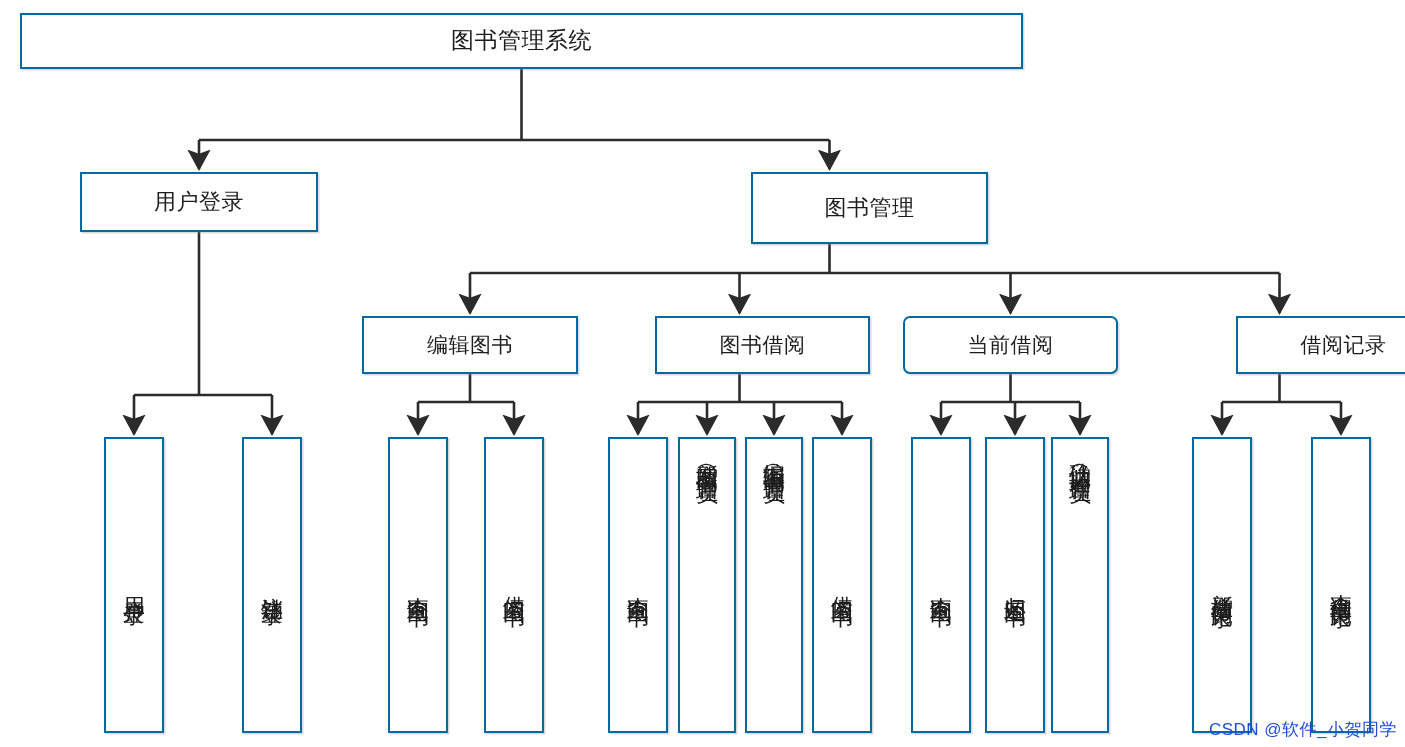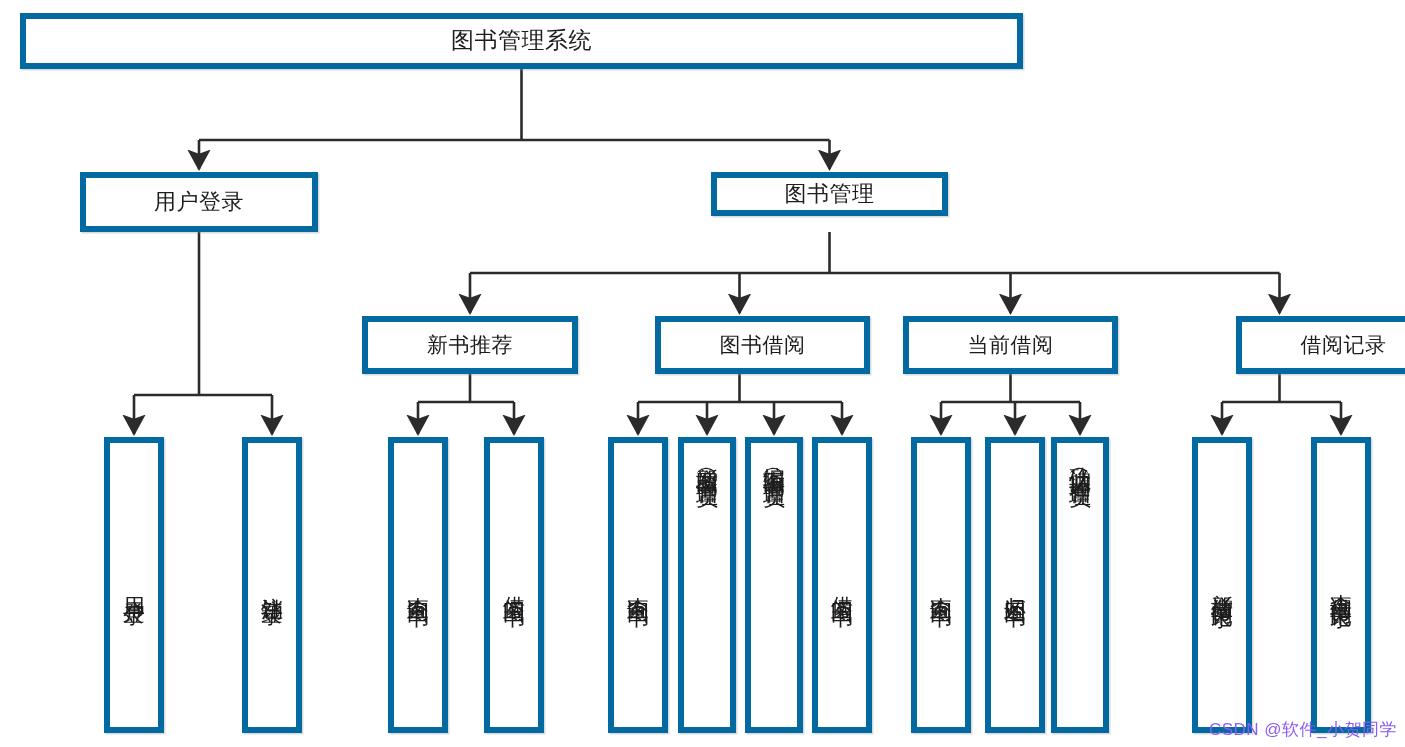--- a/index.html
+++ b/index.html
@@ -20,21 +20,21 @@
   svg.diagram-svg {
     position: absolute;
     top: 0;
     left: 0;
     width: 1405px;
     height: 747px;
   }
   .node-box {
     position: absolute;
     box-sizing: border-box;
-    border: 6px solid #0369a1;
+    border: 2px solid #0369a1;
     background: #ffffff;
     display: flex;
     align-items: center;
     justify-content: center;
     box-shadow: 1.5px 1.5px 0 rgba(150,150,150,0.35);
   }
   .node-label {
     color: #1d1d1d;
     letter-spacing: 0.5px;
     white-space: nowrap;
@@ -57,21 +57,21 @@
   }
   .leaf.leaf-center {
     align-items: center;
     padding-top: 0;
   }
   .watermark {
     position: absolute;
     right: 8px;
     bottom: 6px;
     font-size: 17px;
-    color: #8b5cf6;
+    color: #1d4ed8;
     letter-spacing: 0.5px;
     user-select: none;
     white-space: nowrap;
   }
 </style>
 </head>
 <body>
 
 <div id="diagram-root">
 
@@ -118,31 +118,31 @@
       </g>
   </svg>
 
   <div class="node-box lvl0" style="left: 20px; top: 13px; width: 1003px; height: 56px;">
     <span class="node-label">图书管理系统</span>
   </div>
 
   <div class="node-box lvl1" style="left: 80px; top: 172px; width: 238px; height: 60px;">
     <span class="node-label">用户登录</span>
   </div>
-  <div class="node-box lvl1" style="left: 711px; top: 172px; width: 237px; height: 44px;">
+  <div class="node-box lvl1" style="left: 751px; top: 172px; width: 237px; height: 72px;">
     <span class="node-label">图书管理</span>
   </div>
 
   <div class="node-box lvl2" style="left: 362px; top: 316px; width: 216px; height: 58px;">
-    <span class="node-label">新书推荐</span>
+    <span class="node-label">编辑图书</span>
   </div>
   <div class="node-box lvl2" style="left: 655px; top: 316px; width: 215px; height: 58px;">
     <span class="node-label">图书借阅</span>
   </div>
-  <div class="node-box lvl2" style="left: 903px; top: 316px; width: 215px; height: 58px;">
+  <div class="node-box lvl2" style="left: 903px; top: 316px; width: 215px; height: 58px; border-radius: 7px;">
     <span class="node-label">当前借阅</span>
   </div>
   <div class="node-box lvl2" style="left: 1236px; top: 316px; width: 215px; height: 58px;">
     <span class="node-label">借阅记录</span>
   </div>
 
   <div class="node-box leaf leaf-center" style="left: 104px; top: 437px; width: 60px; height: 296px;">
     <span class="node-label">用户登录</span>
   </div>
   <div class="node-box leaf leaf-center" style="left: 242px; top: 437px; width: 60px; height: 296px;">

